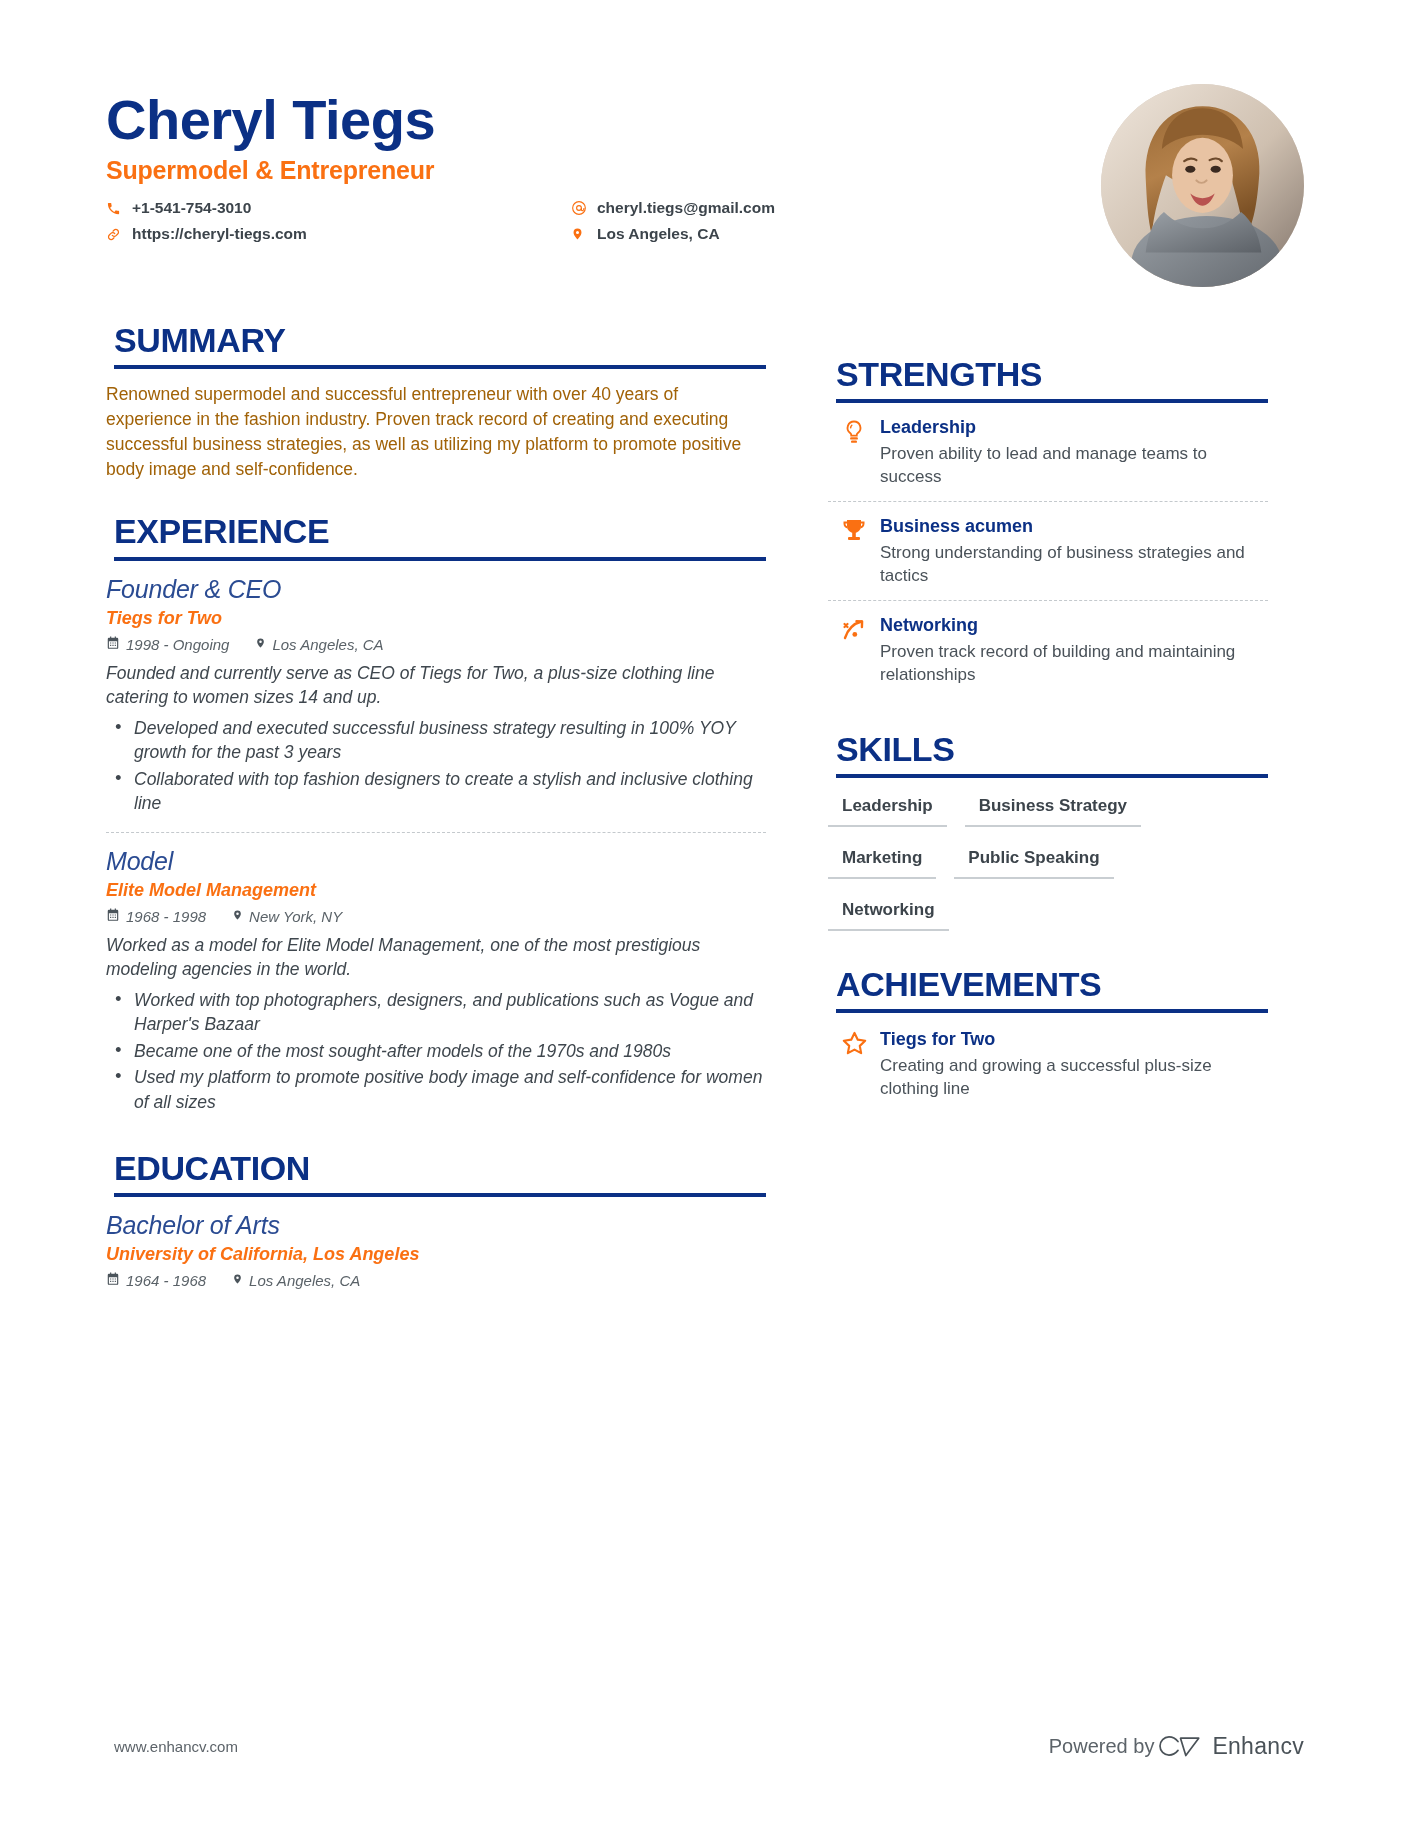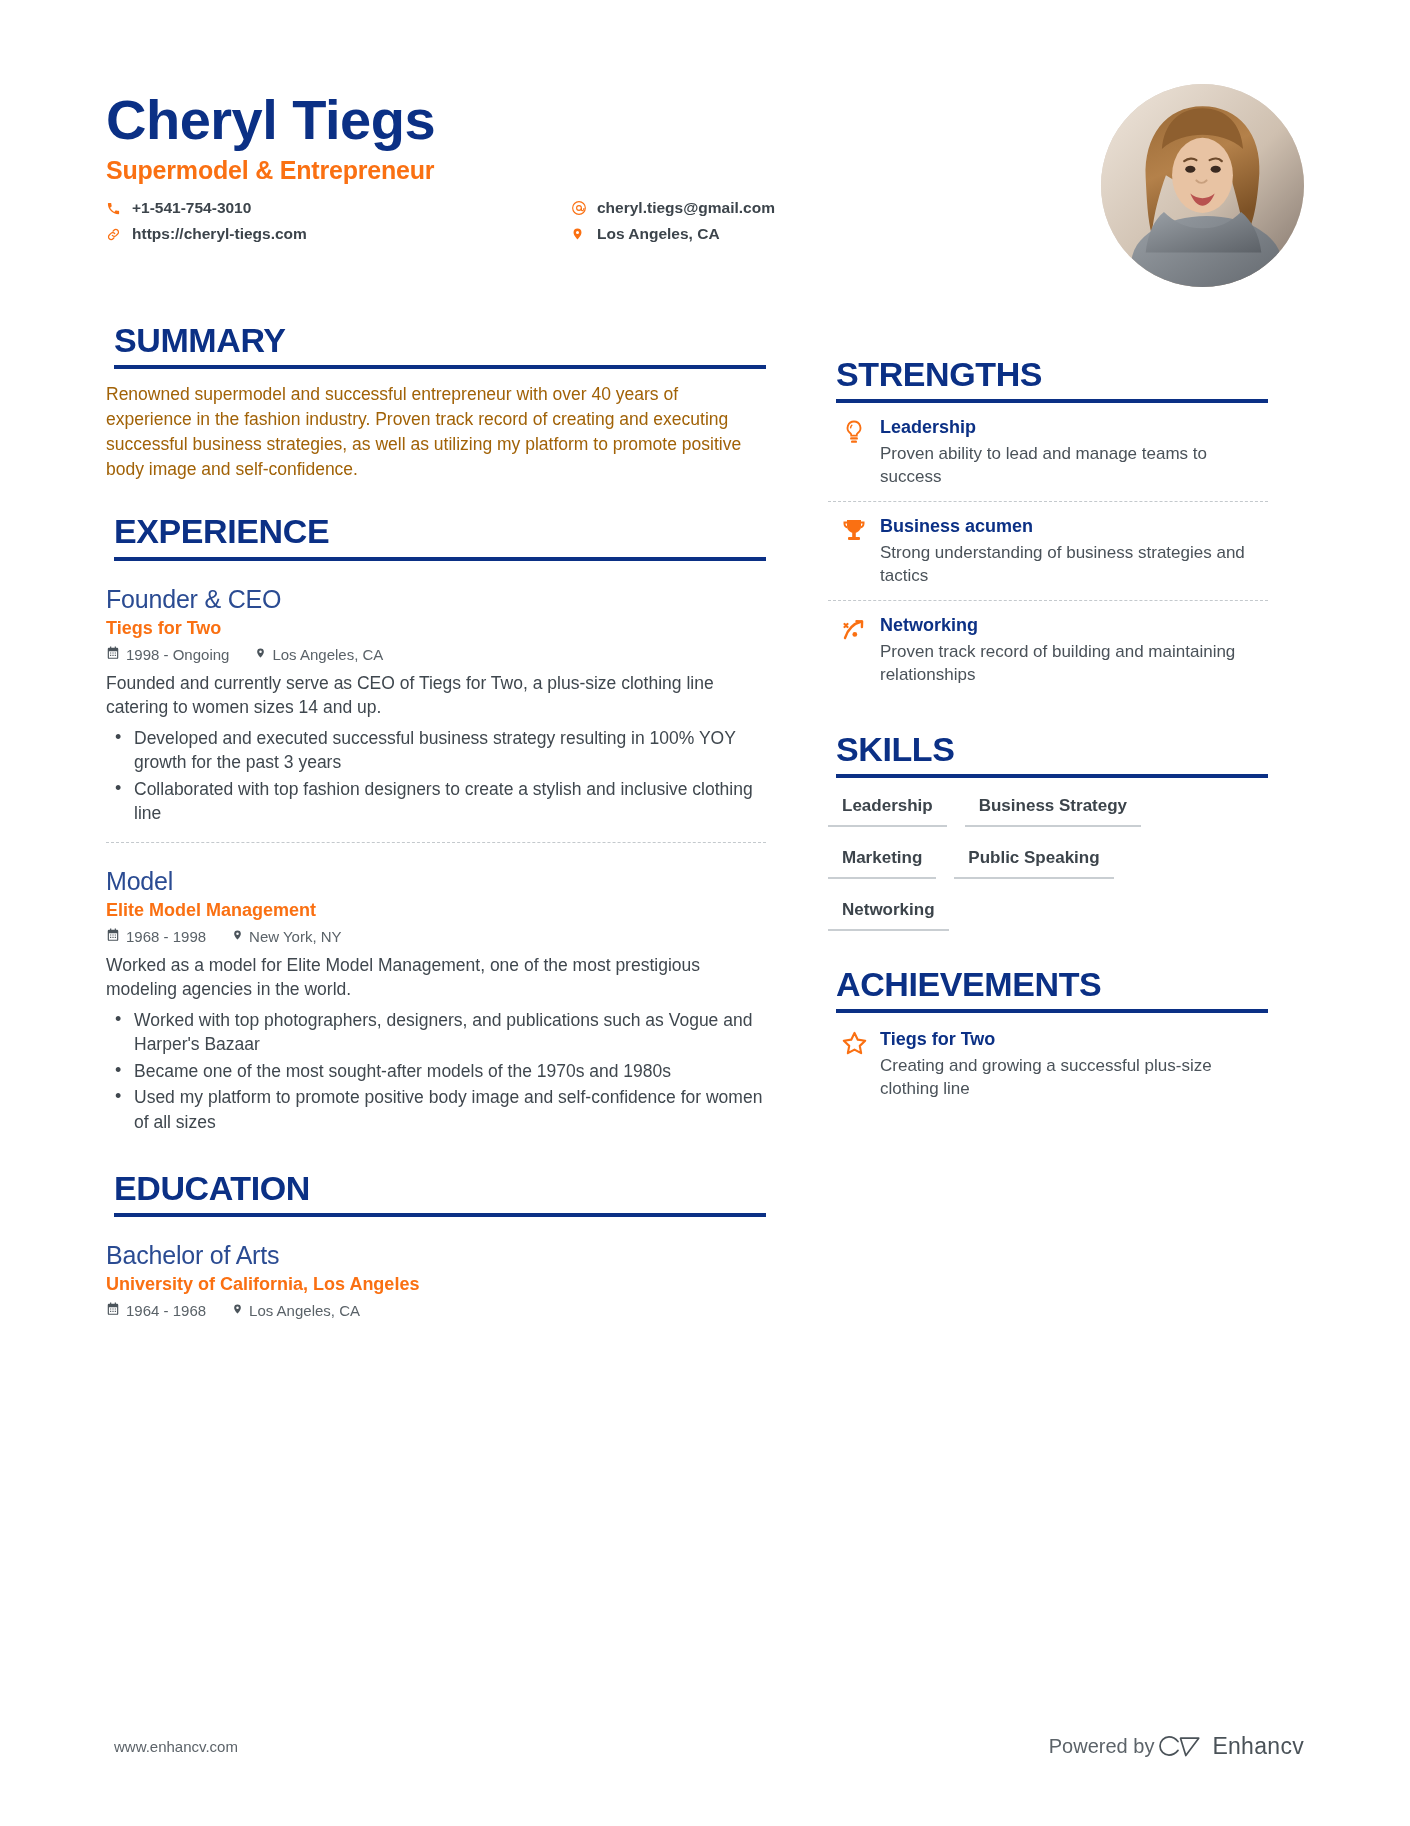--- a/index.html
+++ b/index.html
@@ -106,21 +106,21 @@
   .sec { margin-bottom: 6px; }
 
   .body-text {
     font-size: 17.5px;
     line-height: 1.42;
     color: #a16207;
     margin-top: 13px;
   }
 
   
-  .entry { margin-top: 24px; }
+  .entry { margin-top: 14px; font-style: italic; }
   .entry-title {
     font-size: 25px;
     color: #2a4b92;
     font-weight: normal;
     letter-spacing: -0.2px;
   }
   .entry-org {
     font-size: 18px;
     font-weight: bold;
     color: #fa7012;

